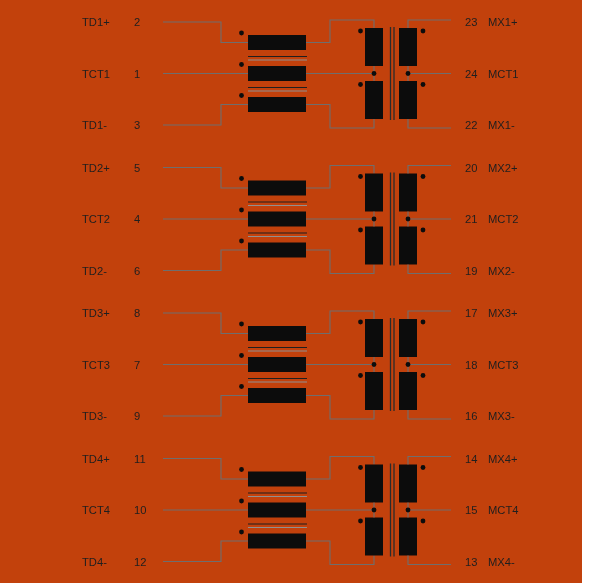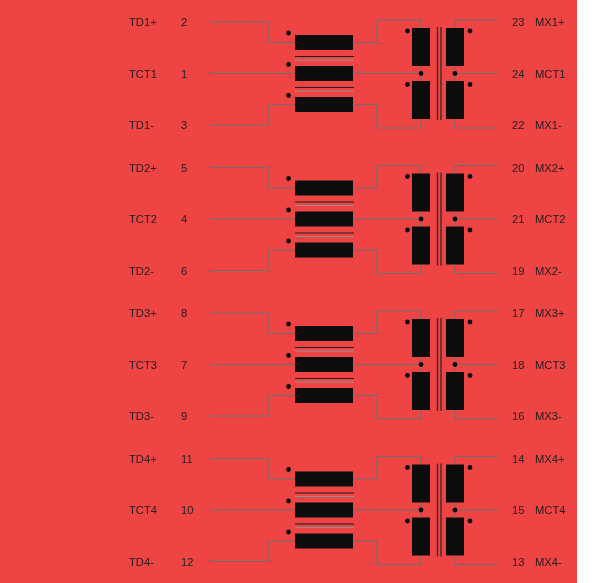--- a/index.html
+++ b/index.html
@@ -1,16 +1,16 @@
 <!DOCTYPE html>
 <html><head>
 <meta charset="utf-8">
 <style>
   html,body{margin:0;padding:0;background:#ffffff;}
-  .page{width:530px;height:583px;background:#ef4444;position:relative;overflow:hidden;padding-left:47px;}
+  .page{width:582px;height:583px;background:#c2410c;position:relative;overflow:hidden;}
   svg{display:block;}
   .w{stroke:#6e6e6e;stroke-width:1.1;fill:none;}
   .core-a{stroke:#1f1f1f;stroke-width:1.1;fill:none;}
   .core-b{stroke:#909090;stroke-width:1;fill:none;}
   .tcore{stroke:#2b2b2b;stroke-width:1.3;fill:none;}
   .comp{fill:#0c0c0c;}
   .dot{fill:#0c0c0c;}
   .lbl{font-family:"Liberation Sans",sans-serif;font-size:11.2px;fill:#1f1f1f;}
 </style>
 </head>

